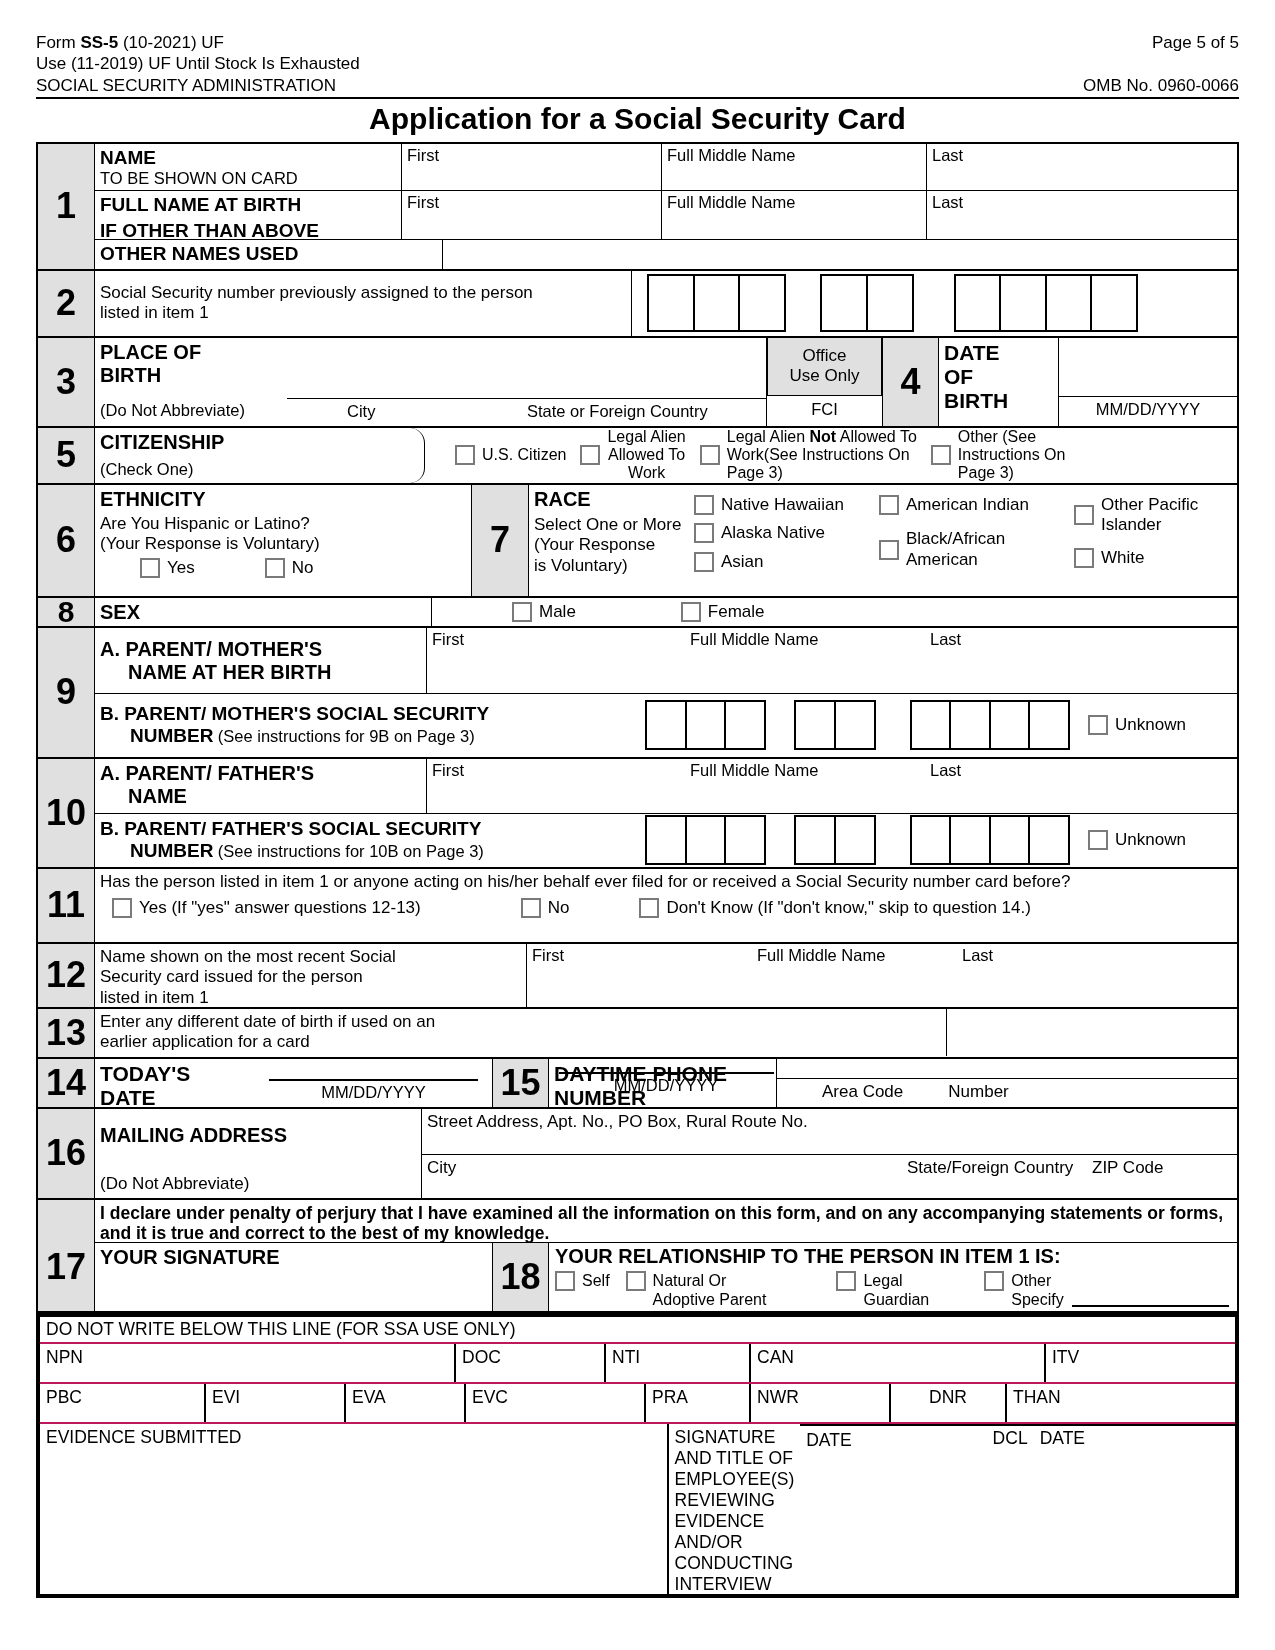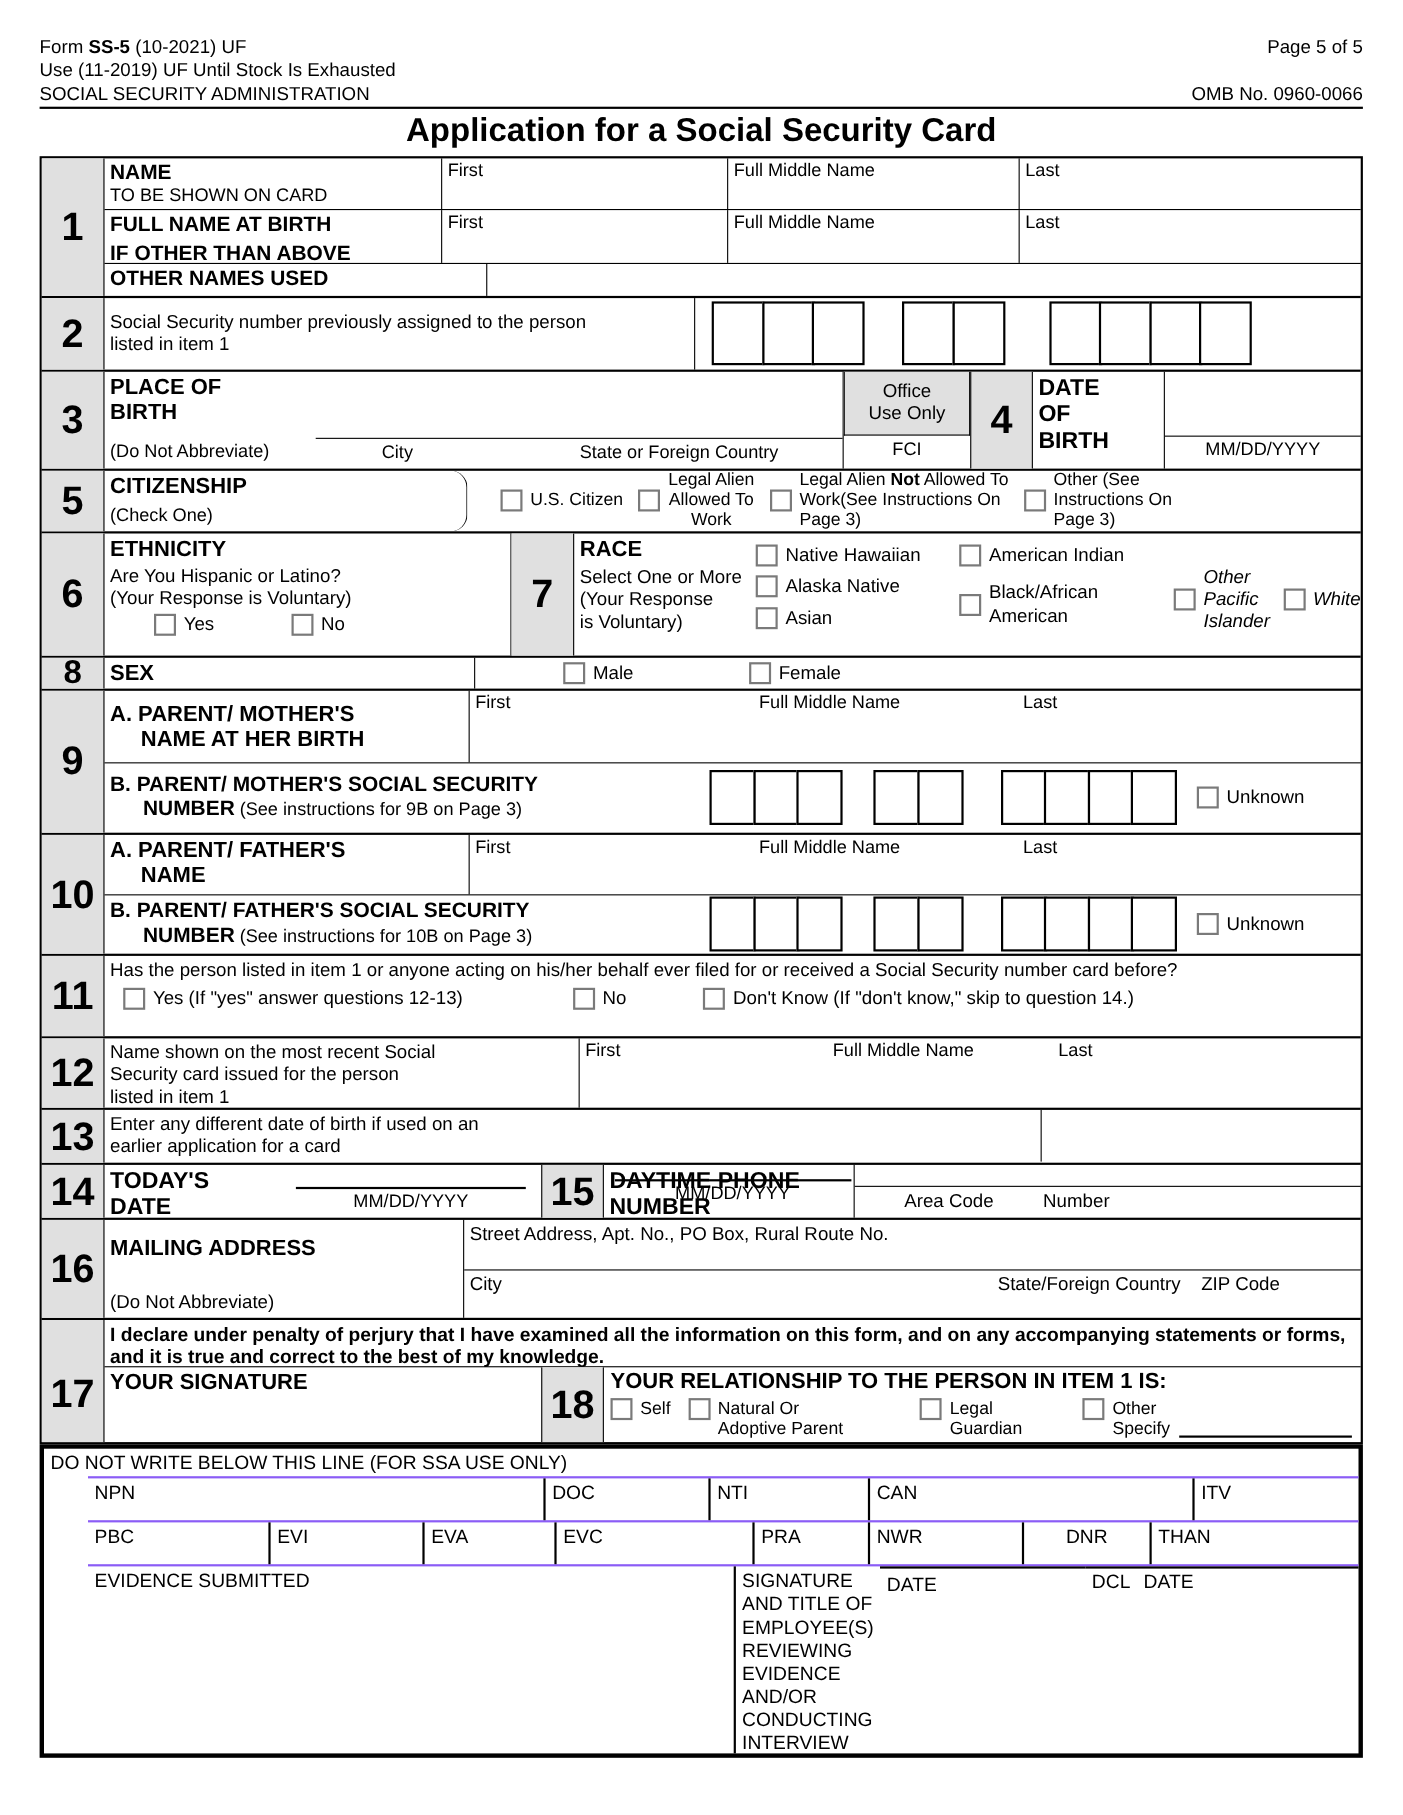--- a/index.html
+++ b/index.html
@@ -36,21 +36,21 @@
 
   .ssn-group{display:flex;}
   .ssn-box{width:48px;height:58px;border:2.5px solid #000;background:#fff;}
   .ssn-box + .ssn-box{margin-left:-2.5px;}
   .ssn-box.sm{width:42px;height:50px;}
 
   .colhdr{font-size:16.5px;padding:2px 5px;}
 
   
   .ssa{border:4px solid #000;margin-top:0;font-size:17.5px;}
-  .ssa-row{display:flex;border-top:2px solid #8b5cf6;margin-left:40px;}
+  .ssa-row{display:flex;border-top:2px solid #be185d;}
   .ssa-cell{padding:3px 6px;}
   .ssa-cell + .ssa-cell{border-left:2px solid #000;}
 </style>
 </head>
 <body>
 
 <div class="sheet">
   <div class="inner">
 
     <div class="hdr">
@@ -234,21 +234,21 @@
               <div class="opt">
                   <span class="cb"></span>
                   <span class="reg" style="font-size:17px;">American Indian</span>
                 </div>
               <div class="opt">
                   <span class="cb"></span>
                   <span class="reg ml" style="font-size:17px;">Black/African
 American</span>
                 </div>
             </div>
-            <div style="flex:1;display:flex;gap:12px;padding-top:10px;font-style:italic;">
+            <div style="flex:1;display:flex;flex-direction:column;gap:12px;padding-top:10px;">
               <div class="opt">
                   <span class="cb"></span>
                   <span class="reg ml" style="font-size:17px;">Other Pacific
 Islander</span>
                 </div>
               <div class="opt">
                   <span class="cb"></span>
                   <span class="reg" style="font-size:17px;">White</span>
                 </div>
             </div>

